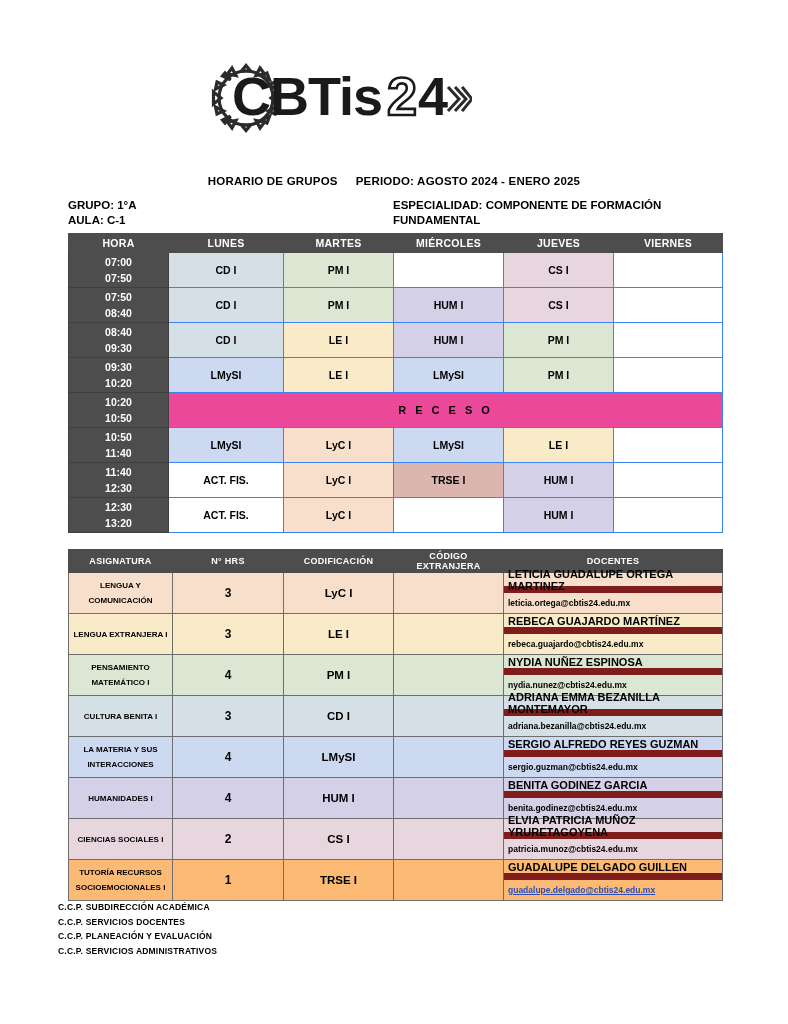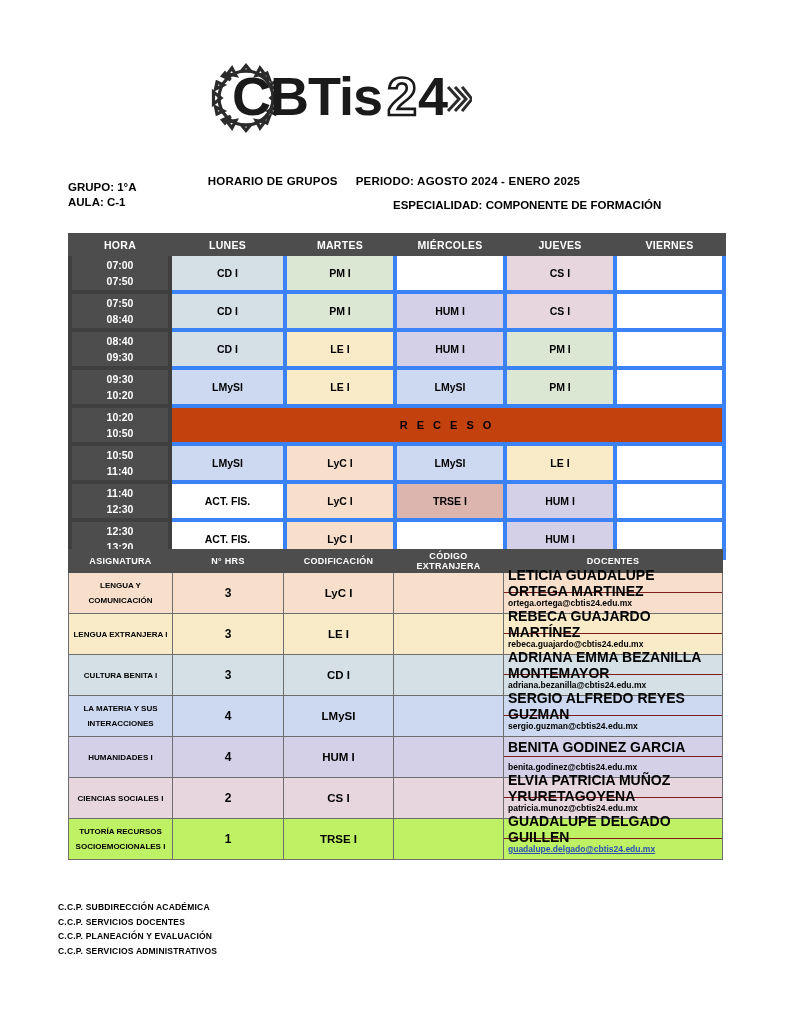--- a/index.html
+++ b/index.html
@@ -21,36 +21,36 @@
   .logo { display: block; }
 
   
   .hdr-line1 {
     position: absolute; top: 175px; left: 0; width: 788px;
     text-align: center;
     font-size: 11.5px; font-weight: bold; letter-spacing: .2px;
   }
   .hdr-line1 .gap { display: inline-block; width: 18px; }
   .hdr-left {
-    position: absolute; top: 180px; left: 68px;
+    position: absolute; top: 198px; left: 68px;
     font-size: 11.5px; font-weight: bold; line-height: 15px;
   }
   .hdr-right {
     position: absolute; top: 198px; left: 393px; width: 330px;
     font-size: 11.5px; font-weight: bold; line-height: 15px;
   }
 
   
   table { border-collapse: collapse; table-layout: fixed; }
 
   .sched {
     position: absolute; top: 233px; left: 68px; width: 654px;
   }
   .sched th, .sched td {
-    border: 4px solid #3b82f6;
+    border: 1px solid #3b82f6;
     text-align: center; vertical-align: middle;
   }
   .sched thead th {
     background: #4d4d4d; color: #ffffff;
     font-size: 10.5px; font-weight: bold; height: 19px;
     letter-spacing: .3px; border-color: #4d4d4d;
   }
   .sched td.hora {
     background: #4d4d4d; color: #ffffff;
     font-size: 10.5px; font-weight: bold;
@@ -79,23 +79,23 @@
   }
   .subj td.asig {
     font-size: 8px; font-weight: bold; text-align: center;
     line-height: 15px; padding: 2px 1px;
   }
   .subj td.hrs { font-size: 12px; font-weight: bold; text-align: center; }
   .subj td.cod { font-size: 11.5px; font-weight: bold; text-align: center; }
   .subj td.cls { }
   .subj td.doc { padding: 0; }
   .subj .doc-name, .subj .doc-mail {
-    padding: 2px 4px; font-size: 14px; font-weight: bold;
+    padding: 2px 4px; font-size: 11px; font-weight: bold;
     height: 20px; display: flex; align-items: center;
-    border-bottom: 1px solid #7f1d1d;
+    border-bottom: 7px solid #7f1d1d;
   }
   .subj .doc-mail { border-bottom: none; font-size: 8.5px; }
   .subj .doc-mail.link { color: #2a4fb7; text-decoration: underline; }
 
   
   .footer {
     position: absolute; top: 900px; left: 58px;
     font-size: 8.5px; font-weight: bold; line-height: 14.5px;
     letter-spacing: .2px;
   }
@@ -141,20 +141,21 @@
 
   <div class="hdr-line1">
     <span>HORARIO DE GRUPOS</span><span class="gap"></span><span>PERIODO: AGOSTO 2024 - ENERO 2025</span>
   </div>
   <div class="hdr-left">
     <div>GRUPO: 1°A</div>
     <div>AULA: C-1</div>
   </div>
   <div class="hdr-right">
     <div>ESPECIALIDAD: COMPONENTE DE FORMACIÓN</div>
+    <div>FUNDAMENTAL</div>
   </div>
 
   <table class="sched">
     <colgroup>
       <col style="width:100px">
         <col style="width:115px">
         <col style="width:110px">
       <col style="width:110px">
         <col style="width:110px">
         <col style="width:109px">
@@ -212,21 +213,21 @@
           <td class="slot" style="background: rgb(250, 235, 200);">LE I</td>
           <td class="slot" style="background: rgb(204, 217, 240);">LMySI</td>
           <td class="slot" style="background: rgb(219, 230, 211);">PM I</td>
           <td class="slot" style="background: rgb(255, 255, 255);"></td>
         </tr>
         <tr>
           <td class="hora">
             <div>10:20</div>
             <div>10:50</div>
           </td>
-          <td class="receso" colspan="5" style="background: #c2410c;">R E C E S O</td>
+          <td class="receso" colspan="5" style="background: #ec4899;">R E C E S O</td>
         </tr>
         <tr>
           <td class="hora">
             <div>10:50</div>
             <div>11:40</div>
           </td>
           <td class="slot" style="background: rgb(204, 217, 240);">LMySI</td>
           <td class="slot" style="background: rgb(247, 223, 203);">LyC I</td>
           <td class="slot" style="background: rgb(204, 217, 240);">LMySI</td>
           <td class="slot" style="background: rgb(250, 235, 200);">LE I</td>
@@ -278,33 +279,43 @@
         </tr>
       </thead>
     <tbody id="subj-body">
         <tr style="background: rgb(247, 223, 203);">
           <td class="asig">LENGUA Y COMUNICACIÓN</td>
           <td class="hrs">3</td>
           <td class="cod">LyC I</td>
           <td class="cls"></td>
           <td class="doc">
             <div class="doc-name">LETICIA GUADALUPE ORTEGA MARTINEZ</div>
-            <div class="doc-mail">ortega.ortega@cbtis24.edu.mx</div>
+            <div class="doc-mail">leticia.ortega@cbtis24.edu.mx</div>
           </td>
         </tr>
         <tr style="background: rgb(250, 235, 200);">
           <td class="asig">LENGUA EXTRANJERA I</td>
           <td class="hrs">3</td>
           <td class="cod">LE I</td>
           <td class="cls"></td>
           <td class="doc">
             <div class="doc-name">REBECA GUAJARDO MARTÍNEZ</div>
             <div class="doc-mail">rebeca.guajardo@cbtis24.edu.mx</div>
           </td>
         </tr>
+        <tr style="background: rgb(219, 230, 211);">
+          <td class="asig">PENSAMIENTO MATEMÁTICO I</td>
+          <td class="hrs">4</td>
+          <td class="cod">PM I</td>
+          <td class="cls"></td>
+          <td class="doc">
+            <div class="doc-name">NYDIA NUÑEZ ESPINOSA</div>
+            <div class="doc-mail">nydia.nunez@cbtis24.edu.mx</div>
+          </td>
+        </tr>
         <tr style="background: rgb(213, 224, 230);">
           <td class="asig">CULTURA BENITA I</td>
           <td class="hrs">3</td>
           <td class="cod">CD I</td>
           <td class="cls"></td>
           <td class="doc">
             <div class="doc-name">ADRIANA EMMA BEZANILLA MONTEMAYOR</div>
             <div class="doc-mail">adriana.bezanilla@cbtis24.edu.mx</div>
           </td>
         </tr>
@@ -331,21 +342,21 @@
         <tr style="background: rgb(231, 214, 222);">
           <td class="asig">CIENCIAS SOCIALES I</td>
           <td class="hrs">2</td>
           <td class="cod">CS I</td>
           <td class="cls"></td>
           <td class="doc">
             <div class="doc-name">ELVIA PATRICIA MUÑOZ YRURETAGOYENA</div>
             <div class="doc-mail">patricia.munoz@cbtis24.edu.mx</div>
           </td>
         </tr>
-        <tr style="background: #bef264;">
+        <tr style="background: #fdba74;">
           <td class="asig">TUTORÍA RECURSOS SOCIOEMOCIONALES I</td>
           <td class="hrs">1</td>
           <td class="cod">TRSE I</td>
           <td class="cls"></td>
           <td class="doc">
             <div class="doc-name">GUADALUPE DELGADO GUILLEN</div>
             <div class="doc-mail link">guadalupe.delgado@cbtis24.edu.mx</div>
           </td>
         </tr>
       </tbody>

